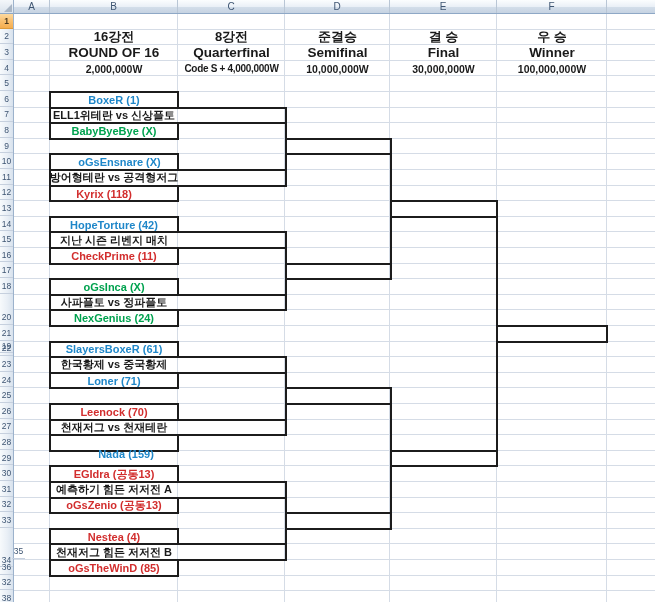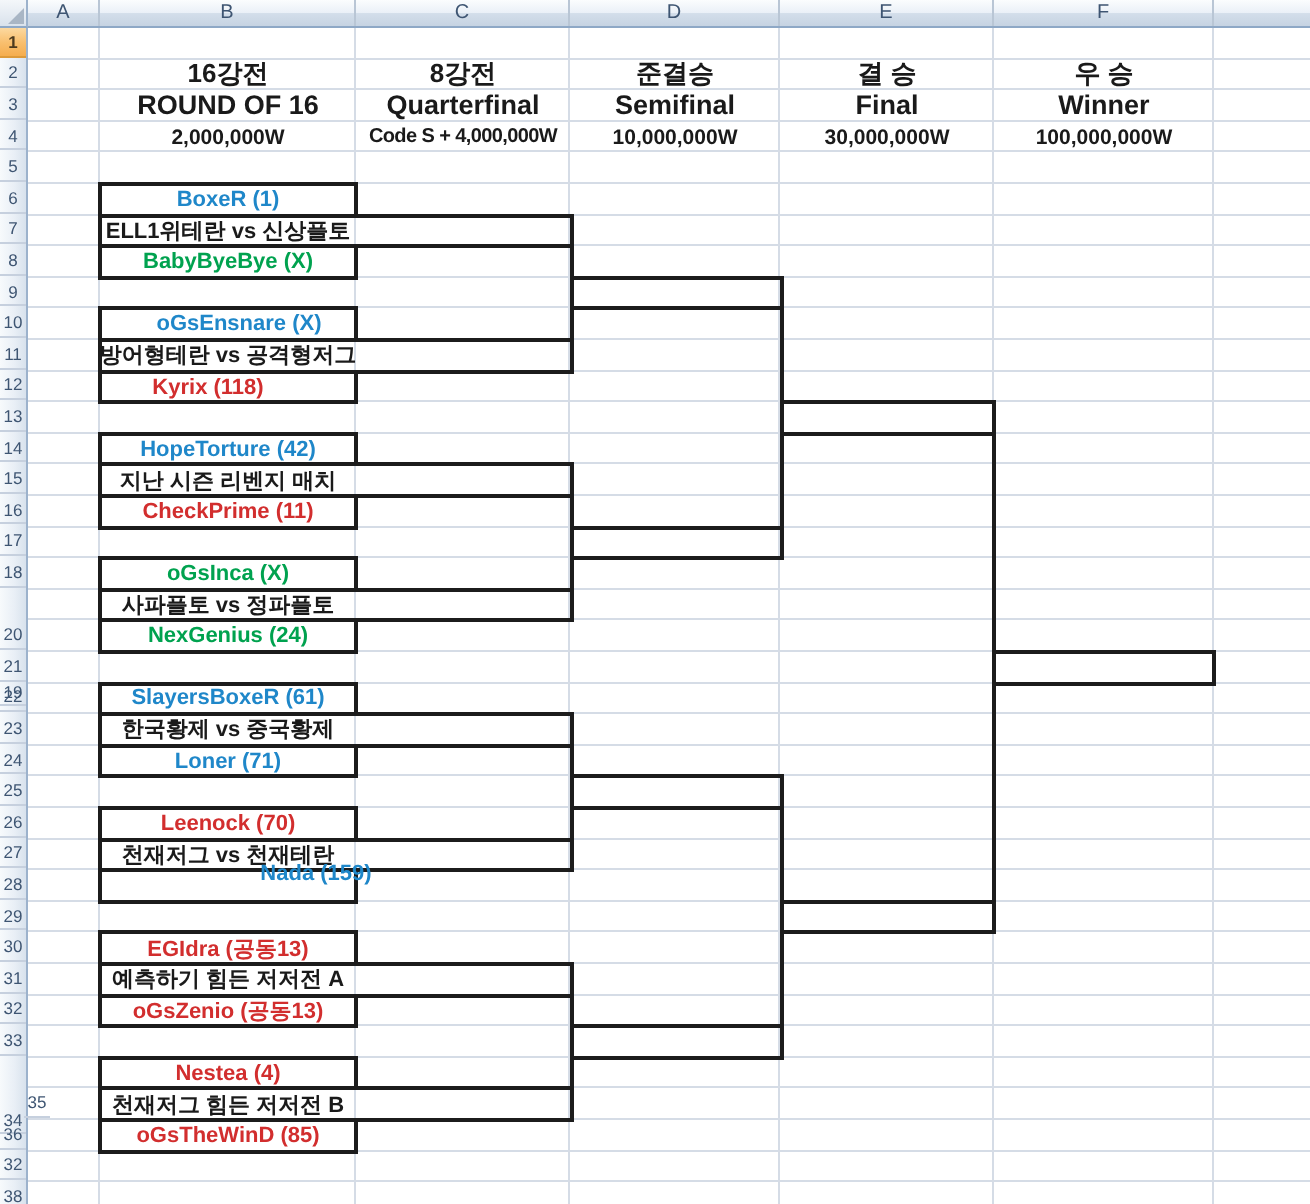--- a/index.html
+++ b/index.html
@@ -177,21 +177,21 @@
       <div class="cell-text match-desc" style="left: 50px; width: 128px; top: 232.4px; height: 15.6px;">지난 시즌 리벤지 매치</div>
       <div class="cell-text player-name" style="left: 50px; width: 128px; top: 248px; height: 15.6px; color: rgb(210, 46, 46);">CheckPrime (11)</div>
       <div class="cell-text player-name" style="left: 50px; width: 128px; top: 279.2px; height: 15.6px; color: rgb(0, 162, 79);">oGsInca (X)</div>
       <div class="cell-text match-desc" style="left: 50px; width: 128px; top: 294.8px; height: 15.6px;">사파플토 vs 정파플토</div>
       <div class="cell-text player-name" style="left: 50px; width: 128px; top: 310.4px; height: 15.6px; color: rgb(0, 162, 79);">NexGenius (24)</div>
       <div class="cell-text player-name" style="left: 50px; width: 128px; top: 341.6px; height: 15.6px; color: rgb(31, 135, 201);">SlayersBoxeR (61)</div>
       <div class="cell-text match-desc" style="left: 50px; width: 128px; top: 357.2px; height: 15.6px;">한국황제 vs 중국황제</div>
       <div class="cell-text player-name" style="left: 50px; width: 128px; top: 372.8px; height: 15.6px; color: rgb(31, 135, 201);">Loner (71)</div>
       <div class="cell-text player-name" style="left: 50px; width: 128px; top: 404px; height: 15.6px; color: rgb(210, 46, 46);">Leenock (70)</div>
       <div class="cell-text match-desc" style="left: 50px; width: 128px; top: 419.6px; height: 15.6px;">천재저그 vs 천재테란</div>
-      <div class="cell-text player-name" style="left: 50px; width: 152px; top: 429px; height: 15.6px; color: rgb(31, 135, 201); margin-left: 32px;">Nada (159)</div>
+      <div class="cell-text player-name" style="left: 50px; width: 152px; top: 446px; height: 15.6px; color: rgb(31, 135, 201);">Nada (159)</div>
       <div class="cell-text player-name" style="left: 50px; width: 128px; top: 466.4px; height: 15.6px; color: rgb(210, 46, 46);">EGIdra (공동13)</div>
       <div class="cell-text match-desc" style="left: 50px; width: 128px; top: 482px; height: 15.6px;">예측하기 힘든 저저전 A</div>
       <div class="cell-text player-name" style="left: 50px; width: 128px; top: 497.6px; height: 15.6px; color: rgb(210, 46, 46);">oGsZenio (공동13)</div>
       <div class="cell-text player-name" style="left: 50px; width: 128px; top: 528.8px; height: 15.6px; color: rgb(210, 46, 46);">Nestea (4)</div>
       <div class="cell-text match-desc" style="left: 50px; width: 128px; top: 544.4px; height: 15.6px;">천재저그 힘든 저저전 B</div>
       <div class="cell-text player-name" style="left: 50px; width: 128px; top: 560px; height: 15.6px; color: rgb(210, 46, 46);">oGsTheWinD (85)</div>
     </div>
   <div id="colheader-strip">
       <div class="colheader-cell" style="left: 14px; width: 36px;">A</div>
       <div class="colheader-cell" style="left: 50px; width: 128px;">B</div>

